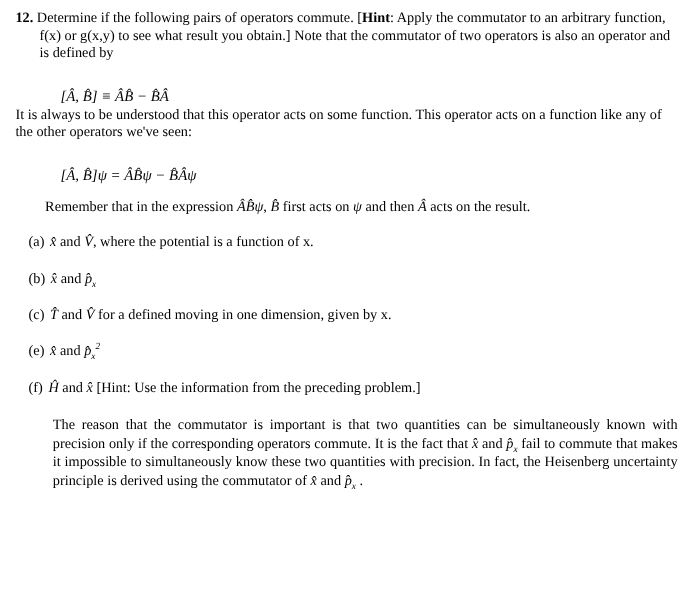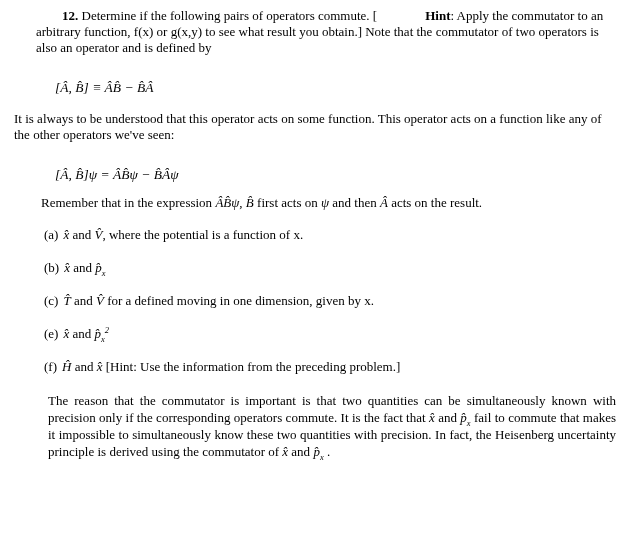--- a/index.html
+++ b/index.html
@@ -7,39 +7,39 @@
     width: 636px;
     height: 555px;
     background: #ffffff;
     color: #000000;
     font-family: "Liberation Serif", "DejaVu Serif", serif;
     font-size: 13px;
     overflow: hidden;
   }
   .page { padding: 8px 16px 0 14px; }
   p { margin: 0; }
-  .bold { font-weight: bold; margin-left: 48px; }
+  .bold { font-weight: bold; }
   .math { font-style: italic; }
   sub, sup { font-size: 0.65em; line-height: 0; }
   .intro {
     line-height: 16px;
     padding-left: 22px;
     text-indent: -22px;
   }
   .equation {
     margin: 24px 0 0 41px;
     line-height: 16px;
     font-size: 13.5px;
   }
-  .para { margin-top: 15px; line-height: 16px; }
+  .para { line-height: 16px; }
   .remember { margin-top: 12px; padding-left: 27px; }
   .items { margin-top: 16px; }
   .item {
     line-height: 16px;
-    margin-left: 30px;
+    margin-left: 12px;
     margin-bottom: 17px;
   }
   .item-label { margin-right: 5px; }
   .closing {
     margin-top: 6px;
     margin-left: 34px;
     margin-right: 4px;
     line-height: 17px;
     text-align: justify;
   }

